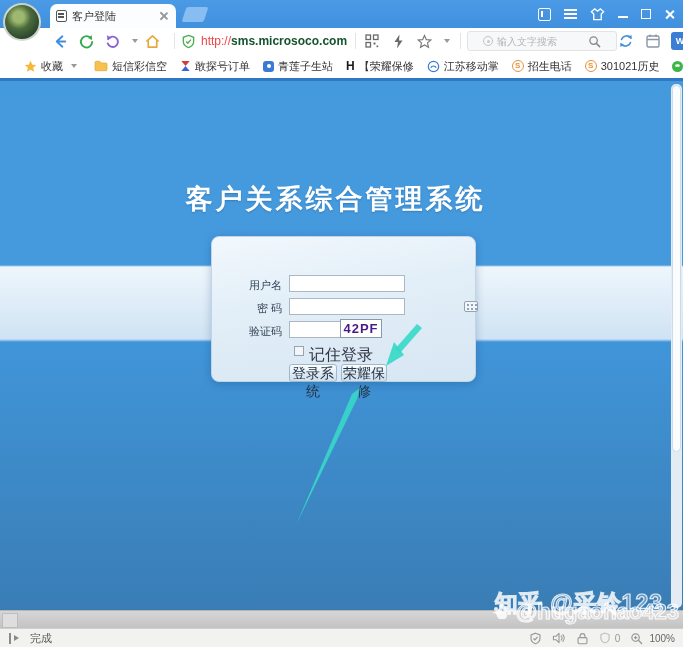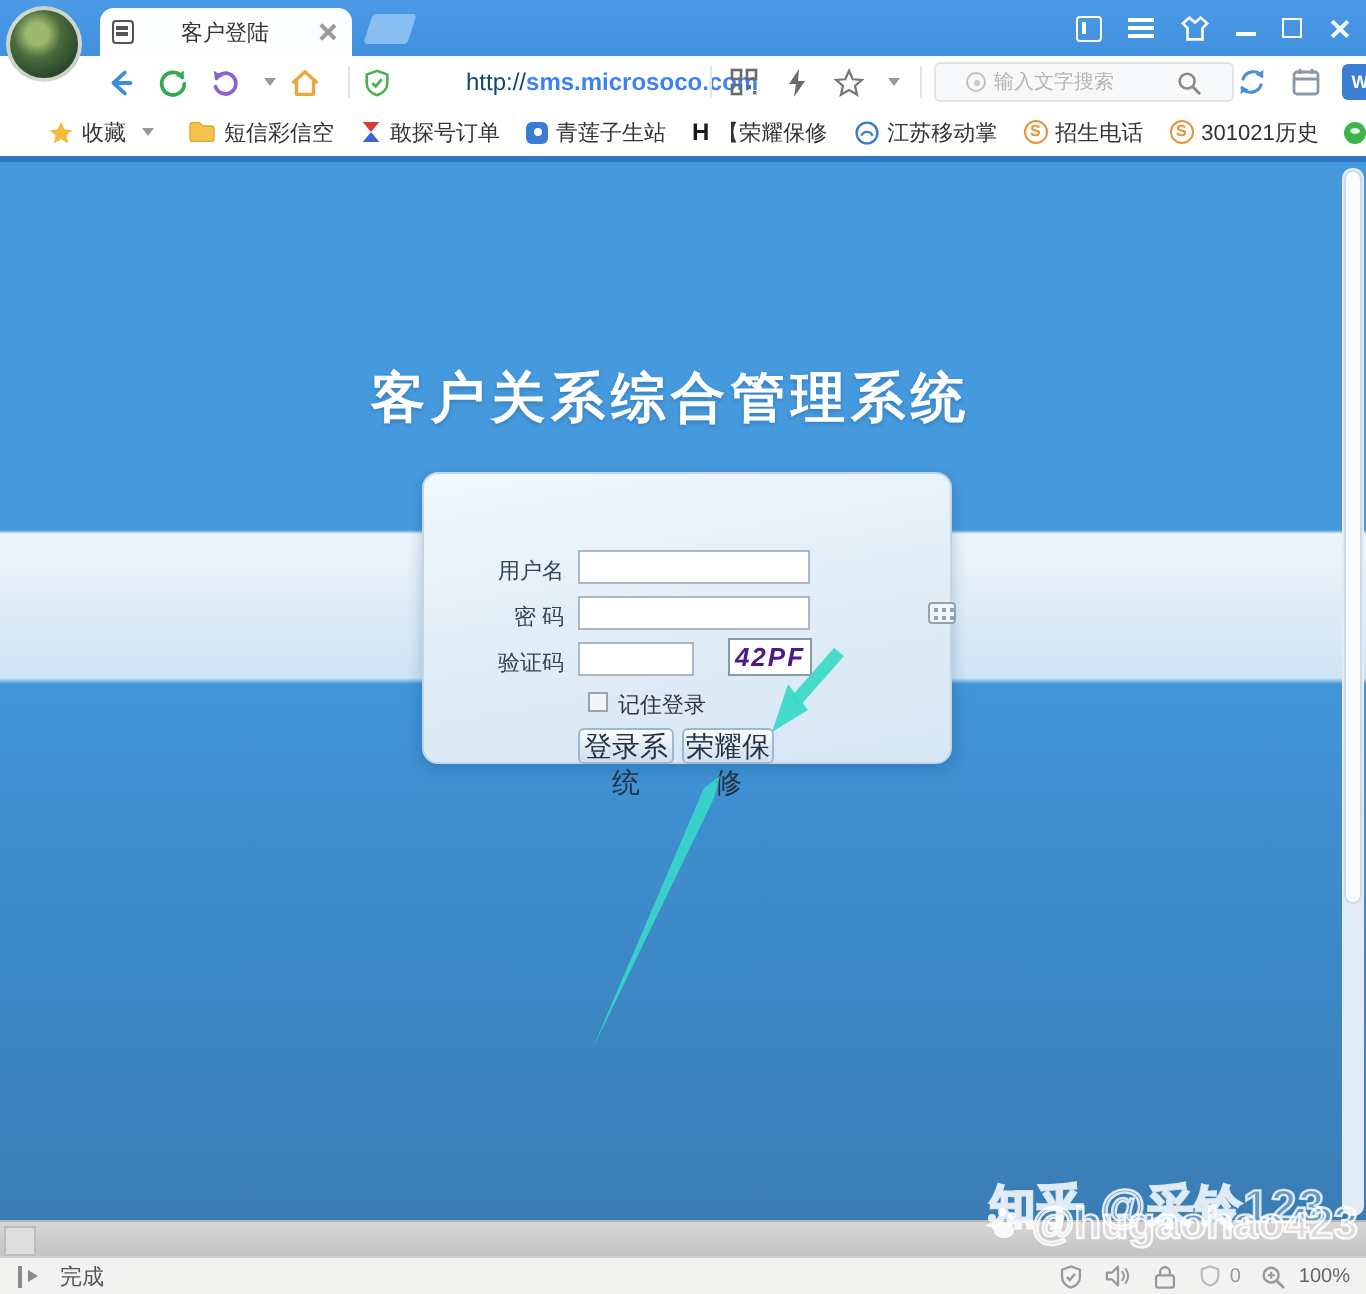--- a/index.html
+++ b/index.html
@@ -1,20 +1,20 @@
 <!DOCTYPE html>
 <html><head>
 <meta charset="utf-8">
 <style>
   * { margin:0; padding:0; box-sizing:border-box; }
   body { font-family:"Liberation Sans","DejaVu Sans",sans-serif; background:#888; }
   .window { position:relative; width:683px; height:647px; overflow:hidden; background:#fff; }
 
   
-  .titlebar { position:absolute; left:0; top:0; width:683px; height:28px; background:linear-gradient(180deg,#4a9ae6,#4190de);text-align:center; }
+  .titlebar { position:absolute; left:0; top:0; width:683px; height:28px; background:linear-gradient(180deg,#4a9ae6,#4190de); }
   .avatar { position:absolute; left:3px; top:3px; width:38px; height:38px; border-radius:50%; z-index:20;
             border:2px solid rgba(255,255,255,.75);
             background:radial-gradient(circle at 40% 35%, #9db86f 0 18%, #4c6b3c 40%, #2e4a2e 70%, #20331f 100%); }
   .tab { position:absolute; left:50px; top:4px; width:126px; height:24px; background:#fcfdfe;
          border-radius:7px 7px 0 0; display:flex; align-items:center; padding:0 6px; gap:5px; }
   .tab-fav { width:11px; height:12px; border:1.5px solid #555; border-radius:2px; position:relative; flex:none; }
   .tab-fav::before { content:""; position:absolute; left:1px; top:2px; width:6px; height:1.5px; background:#555; box-shadow:0 3px 0 #555; }
   .tab-title { font-size:11px; color:#333; white-space:nowrap; overflow:hidden; flex:1; }
   .tab-close { width:12px; height:12px; position:relative; flex:none; cursor:pointer; }
   .tab-close::before, .tab-close::after { content:""; position:absolute; left:5px; top:1px; width:1.5px; height:10px; background:#9a9a9a; }
@@ -31,21 +31,21 @@
   .tb-x::before,.tb-x::after { content:""; position:absolute; left:5px; top:0; width:1.8px; height:11px; background:#fff; }
   .tb-x::before{transform:rotate(45deg);} .tb-x::after{transform:rotate(-45deg);}
 
   
   .toolbar { position:absolute; left:0; top:28px; width:683px; height:26px; background:#fff;
              display:flex; align-items:center; padding-left:50px; }
   .nav-ic { width:20px; height:20px; flex:none; display:flex; align-items:center; justify-content:center; margin-right:6px; cursor:pointer; }
   .sep { width:1px; height:16px; background:#e4e4e4; margin:0 6px; flex:none; }
   .urlbox { display:flex; align-items:center; gap:5px; width:168px; flex:none; }
   .url-text { font-size:12px; white-space:nowrap; }
-  .url-proto { color:#0c4a6e;margin-left:32px; } .url-host { color:#3b82f6; font-weight:bold; }
+  .url-proto { color:#ef4444; } .url-host { color:#14532d; font-weight:bold; }
   .caret { width:0; height:0; border-left:3.5px solid transparent; border-right:3.5px solid transparent; border-top:4px solid #999; margin:0 4px; flex:none; }
   .searchbox { width:150px; height:20px; background:#f7f8f9; border:1px solid #e2e3e4; border-radius:3px;
                display:flex; align-items:center; padding:0 15px; gap:4px; flex:none; }
   .se-circle { width:10px; height:10px; border:1px solid #c2c2c2; border-radius:50%; position:relative; flex:none; }
   .se-circle::before { content:""; position:absolute; left:2.5px; top:2.5px; width:3px; height:3px; border-radius:50%; background:#c9c9c9; }
   .searchbox input { flex:1; min-width:0; border:none; outline:none; background:transparent; font-size:10px; color:#333; font-family:inherit; }
   .searchbox input::placeholder { color:#b5b5b5; }
   .right-ics { margin-left:auto; display:flex; align-items:center; gap:9px; padding-right:10px; }
   .right-ics > span { display:flex; align-items:center; justify-content:center; width:18px; height:18px; cursor:pointer; }
   .wdoc { width:15px; height:15px; background:#3b7fd4; border-radius:3px; color:#fff; font-size:9px; font-weight:bold;
@@ -73,25 +73,25 @@
   .panel { position:absolute; left:211px; top:155px; width:265px; height:146px; border-radius:8px;
            background:linear-gradient(170deg,#f2f8fd 0%,#e3eff8 40%,#d6e6f3 100%);
            border:1px solid #bed6e8; box-shadow:0 2px 8px rgba(10,50,100,.25); }
   .flabel { position:absolute; font-size:11px; color:#345; width:40px; text-align:right; }
   .fi { position:absolute; height:17px; border:1px solid #a9b8c4; background:#fff; font-size:11px; padding:0 3px;
         outline:none; font-family:inherit; }
   .kbd-ic { position:absolute; left:252px; top:64px; width:14px; height:11px; border:1px solid #8fa3b5; border-radius:2px;
             background:#f2f6fa; z-index:2; cursor:pointer; }
   .kbd-ic::before { content:""; position:absolute; left:2px; top:2px; width:2px; height:2px; background:#8fa3b5;
             box-shadow:4px 0 0 #8fa3b5, 8px 0 0 #8fa3b5, 0 4px 0 #8fa3b5, 4px 4px 0 #8fa3b5, 8px 4px 0 #8fa3b5; }
-  .captcha { position:absolute; left:152px; top:82px; width:42px; height:19px; background:#fff; border:1px solid #8899aa;
-             font-size:13px; font-style:italic; font-weight:bold; color:#4a1a8a; letter-spacing:1px;
+  .captcha { position:absolute; left:128px; top:82px; width:42px; height:19px; background:#fff; border:1px solid #8899aa;
+             font-size:13px; font-weight:bold; color:#4a1a8a; letter-spacing:1px;
              display:flex; align-items:center; justify-content:center; cursor:pointer; }
   .chk { position:absolute; left:82px; top:109px; width:10px; height:10px; border:1px solid #98a5b0; background:#f3f6f9; cursor:pointer; }
-  .chk-label { position:absolute; left:97px; top:108px; font-size:11px; color:#334; }
+  .chk-label { position:absolute; left:97px; top:108px; font-size:16px; color:#334; }
   .btn { position:absolute; top:127px; height:18px; font-size:14px; color:#234; font-family:inherit;
          background:linear-gradient(180deg,#fdfefe,#dde9f3 60%,#cfdfee); border:1px solid #9db9d2; border-radius:3px; cursor:pointer; }
 
   .annot { position:absolute; left:0; top:0; pointer-events:none; z-index:6; }
 
   .vscroll { position:absolute; right:1px; top:3px; width:11px; height:524px; background:#e3ecf4; border-radius:5px; cursor:pointer; }
   .vthumb { position:absolute; left:1px; top:1px; width:9px; height:70%; background:#fafcfe; border:1px solid #ccdbe8; border-radius:5px; }
 
   
   .hscroll { position:absolute; left:0; top:610px; width:683px; height:18px;

